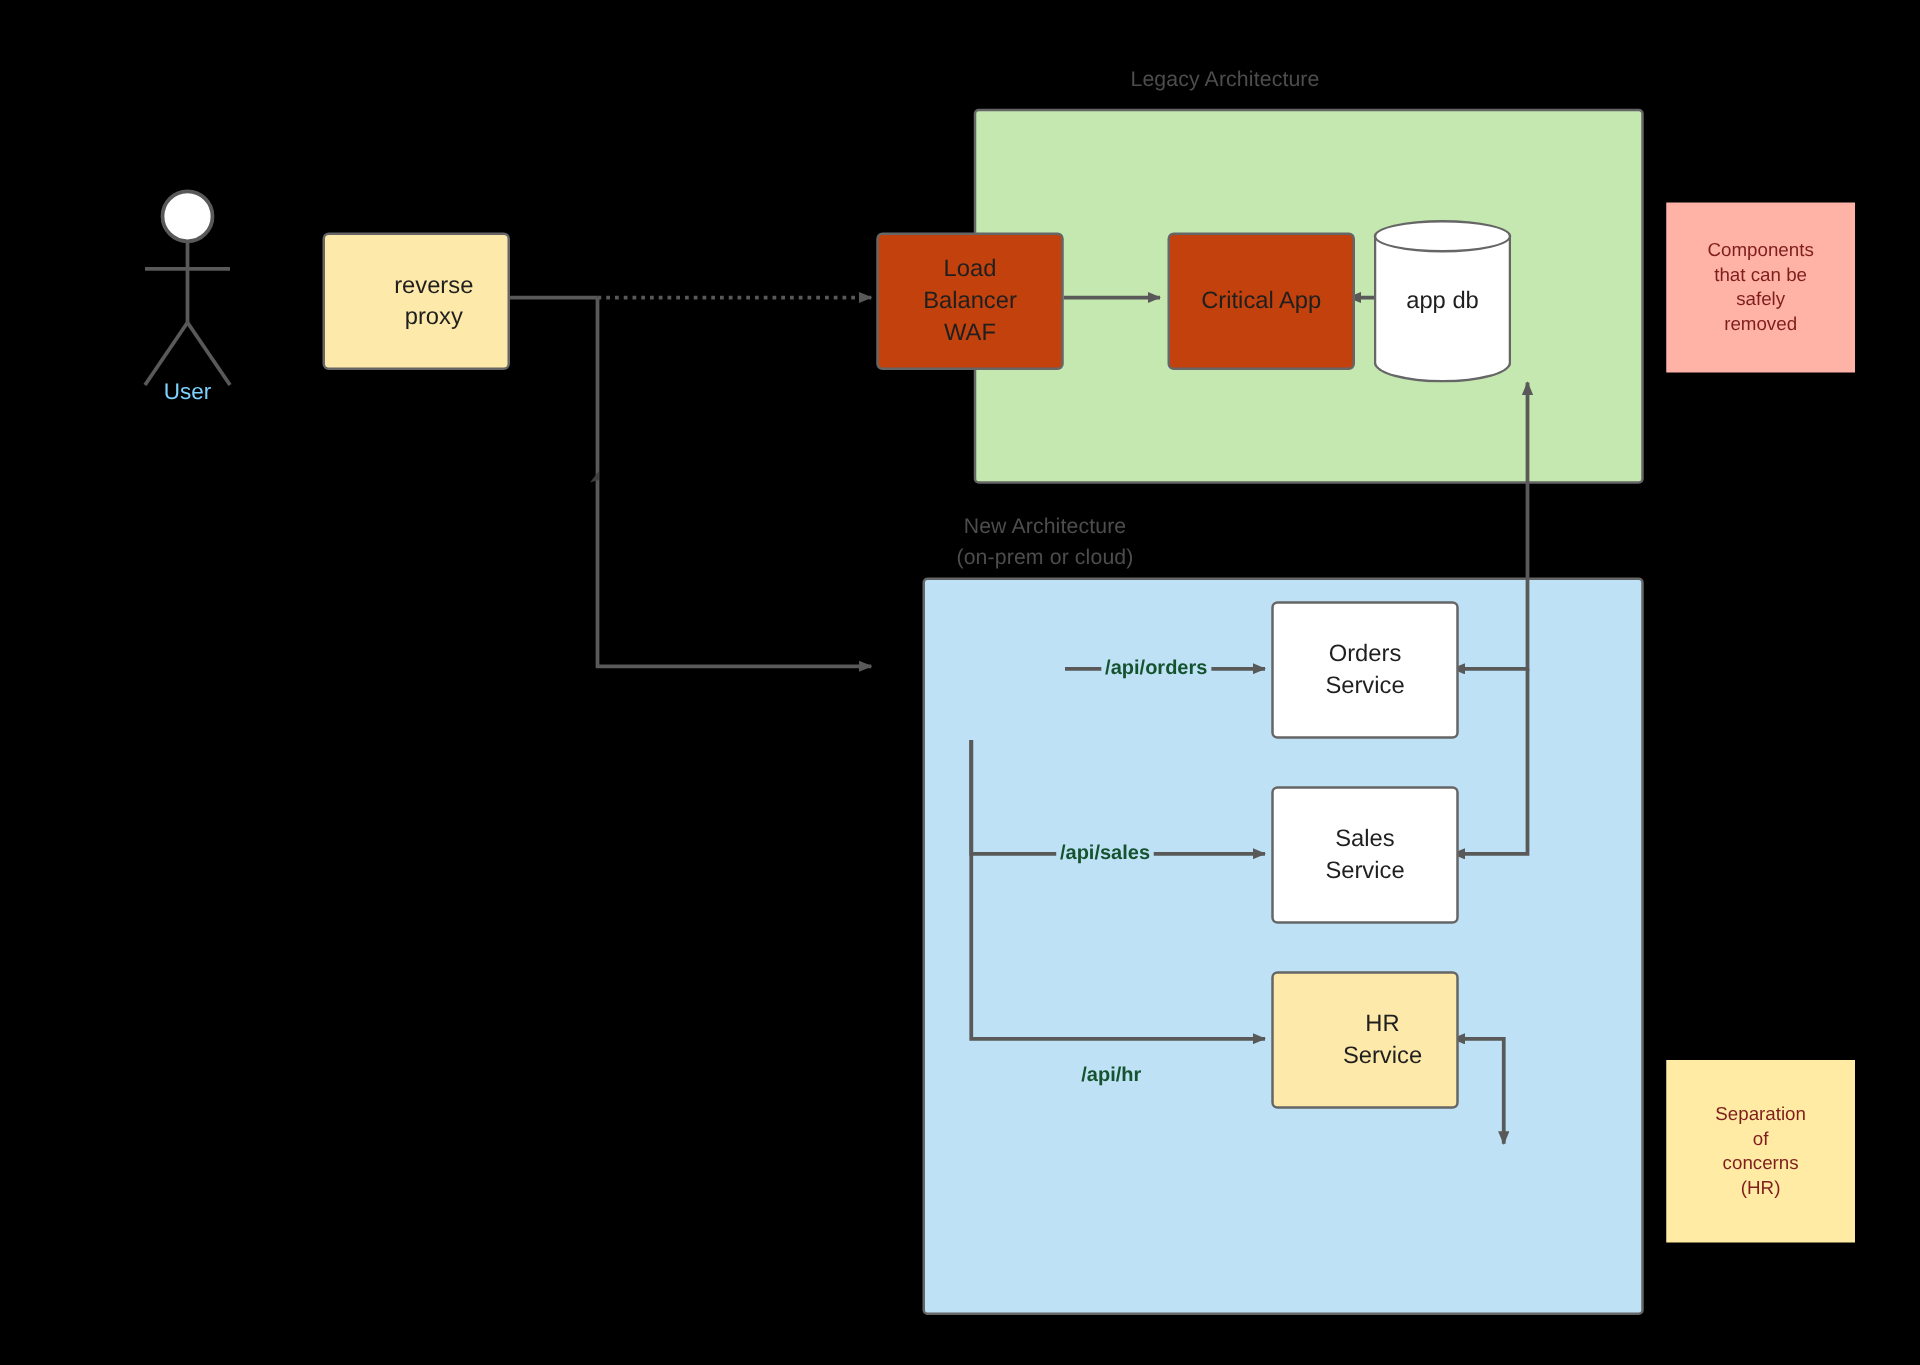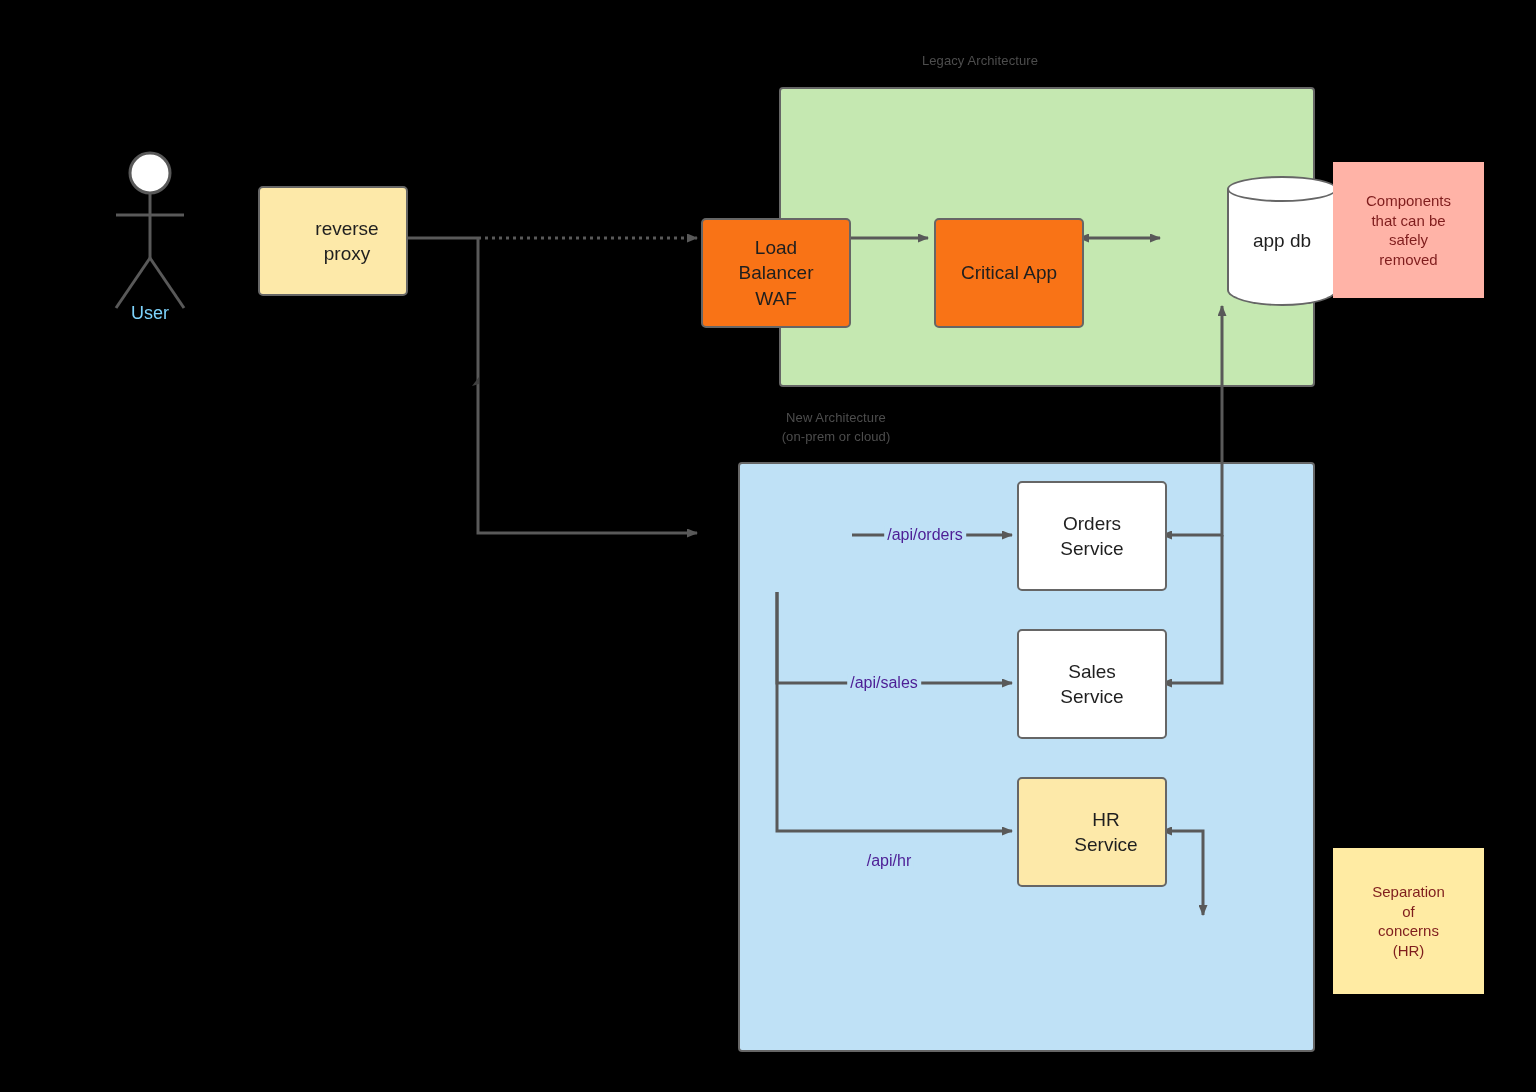--- a/index.html
+++ b/index.html
@@ -33,21 +33,21 @@
     left:779px; top:87px; width:536px; height:300px;
     background:#c5e8b1;
   }
   .group.newarch{
     left:738px; top:462px; width:577px; height:590px;
     background:#bfe1f6;
   }
   .group-label{
     position:absolute;
     color:#4d4d4d;
-    font-size:13px;
+    font-size:17px;
     font-weight:400;
     line-height:1.45;
     text-align:center;
     white-space:pre-line;
     letter-spacing:.1px;
   }
   .group-label.legacy-label{ left:799px; top:52px; width:362px; }
   .group-label.new-label{ left:655px; top:409px; width:362px; }
 
   
@@ -59,21 +59,21 @@
     display:flex;
     align-items:center;
     justify-content:center;
     text-align:center;
     color:#1f1f1f;
     font-size:19px;
     line-height:1.32;
     white-space:pre-line;
     padding:2px 4px;
   }
-  .node.pink{ background:#f97316;margin-top:32px; }
+  .node.pink{ background:#c2410c; }
   .node.white{ background:#ffffff; }
   .node.yellow{ background:#fde9a9;padding-left:32px; }
 
   
   .cyl{
     position:absolute;
     box-sizing:border-box;
   }
   .cyl .body{
     position:absolute;
@@ -130,23 +130,23 @@
     line-height:1.30;
     white-space:pre-line;
     padding:4px 6px;
   }
   .note.pink{ background:#ffb3a7; }
   .note.yellow{ background:#ffeba3; }
 
   
   .elabel{
     position:absolute;
-    color:#4c1d95;
+    color:#14532d;
     font-size:16px;
-    font-weight:normal;
+    font-weight:bold;
     background:#bfe1f6;
     padding:0 3px;
     white-space:nowrap;
     transform:translate(-50%,-50%);
   }
 </style>
 </head>
 <body>
 
 <div id="canvas">
@@ -208,21 +208,21 @@
   <div class="actor-label">User</div>
 
   <div class="node yellow" style="left:258px; top:186px; width:150px; height:110px;">reverse proxy</div>
 
   <div class="node pink" style="left:701px; top:186px; width:150px; height:110px;">Load
 Balancer
 WAF</div>
 
   <div class="node pink" style="left:934px; top:186px; width:150px; height:110px;">Critical App</div>
 
-  <div class="cyl white" style="left:1227px; top:176px; width:110px; height:130px;">
+  <div class="cyl white" style="left:1099px; top:176px; width:110px; height:130px;">
     <div class="body"></div>
     <div class="top"></div>
     <div class="cyl-label">app db</div>
   </div>
 
 
   <div class="node white" style="left:1017px; top:481px; width:150px; height:110px;">Orders
 Service</div>
 
   <div class="node white" style="left:1017px; top:629px; width:150px; height:110px;">Sales

